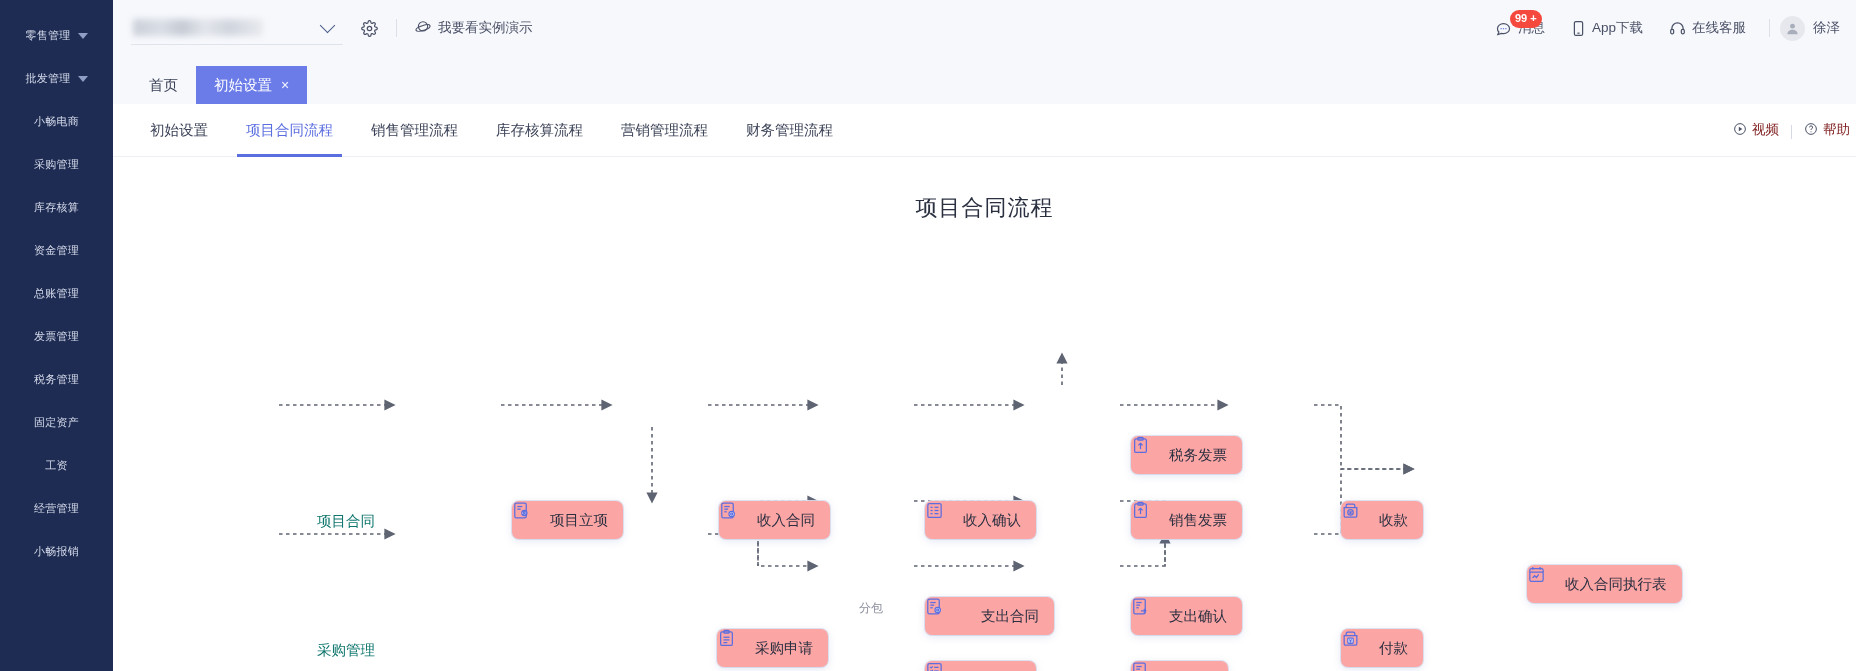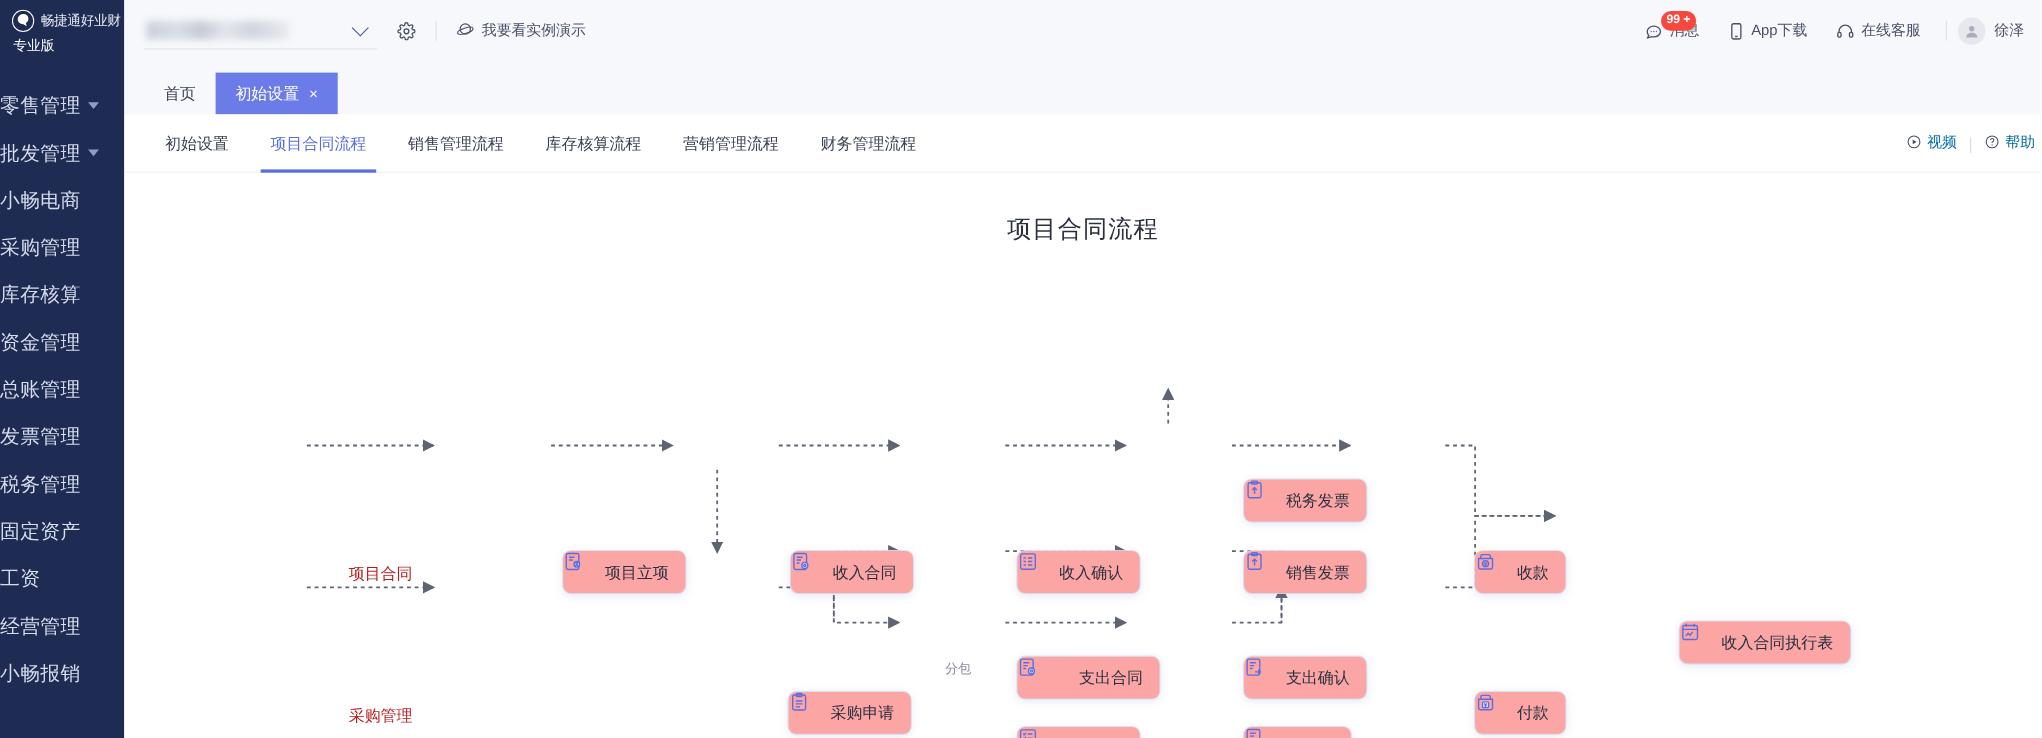--- a/index.html
+++ b/index.html
@@ -22,22 +22,22 @@
   }
   .logo-mark svg { display:block; }
   .brand-name {
     color: #e8ebf5; font-size: 12.5px; letter-spacing: -0.4px; white-space: nowrap;
     overflow: hidden; text-overflow: clip; max-width: 74px;
   }
   .brand-sub { color: #ffffff; font-size: 12.5px; margin-top: 3px; padding-left: 2px; }
 
   .menu { margin-top: 14px; }
   .menu-item {
-    height: 43px; display: flex; align-items: center; justify-content: flex-start;
-    color: #d6dcec; font-size: 18px; cursor: pointer; position: relative;
+    height: 43px; display: flex; align-items: center; justify-content: center;
+    color: #d6dcec; font-size: 11px; cursor: pointer; position: relative;
     letter-spacing: 0.3px;
   }
   .menu-item .caret {
     margin-left: 7px; width: 0; height: 0;
     border-left: 5px solid transparent; border-right: 5px solid transparent;
     border-top: 6px solid #8f9ec4;
   }
   .menu-inner { display: flex; align-items: center; }
 
   
@@ -107,21 +107,21 @@
     font-size: 14.5px; color: #3b4257; cursor: pointer; padding: 0 19px;
     height: 53px; display: flex; align-items: center; position: relative;
   }
   .subtab.active { color: #5b6ee0; }
   .subtab.active::after {
     content: ""; position: absolute; left: 10px; right: 10px; bottom: 0;
     height: 2.5px; background: #5b6ee0;
   }
   .subtabs-right {
     margin-left: auto; display: flex; align-items: flex-end; gap: 6px; padding-right: 6px;
-    font-size: 13.5px; color: #0369a1;
+    font-size: 13.5px; color: #7f1d1d;
   }
   .st-link { display: flex; align-items: center; gap: 5px; cursor: pointer; }
   .st-div { width: 1px; height: 14px; background: #d7dae2; margin: 0 6px; }
 
   
   .diagram-wrap { flex: 1; position: relative; overflow: hidden; }
   .diagram-title {
     position: absolute; left: 0; right: 0; top: 36px; text-align: center;
     font-size: 22px; color: #2b3040; letter-spacing: 1px;
   }
@@ -129,45 +129,32 @@
   .canvas svg { position: absolute; left: 0; top: 0; }
 
   .node {
     position: absolute; height: 38px; background: #fca5a5; border-radius: 7px;
     box-shadow: 0 2px 9px rgba(96,110,190,.17), 0 0 0 1px rgba(226,229,240,.9);
     display: flex; align-items: center; gap: 8px; padding: 0 15px 0 11px;
     font-size: 14.5px; color: #2b3040; cursor: pointer; white-space: nowrap;
   }
   .node .ic { width: 19px; height: 19px; flex: 0 0 19px; display:flex; }
   .row-label {
-    position: absolute; font-size: 14.5px; color: #b91c1c; white-space: nowrap;
+    position: absolute; font-size: 14.5px; color: #0f766e; white-space: nowrap;
   }
   .edge-label {
     position: absolute; font-size: 12px; color: #8b8f9c; white-space: nowrap;
   }
 </style>
 </head>
 <body>
 
 <div class="app">
 
   <aside class="sidebar">
-    <div class="brand">
-      <div class="brand-row">
-        <span class="logo-mark">
-          <svg width="22" height="22" viewBox="0 0 24 24">
-            <circle cx="12" cy="12" r="11" fill="#fff"></circle>
-            <path d="M12 2a10 10 0 1 0 0 20 10 10 0 0 0 0-20zm0 3.2c3.1 0 5.3 2 5.3 4.6 0 2-1.1 3.4-2.6 4.3l.9 3.1-3.3-2c-.1 0-.2 0-.3 0-3.1 0-5.3-2-5.3-4.6S8.9 5.2 12 5.2z" fill="#1e2b52"></path>
-            <circle cx="12" cy="9.9" r="2.3" fill="#fff"></circle>
-          </svg>
-        </span>
-        <span class="brand-name">畅捷通好业财</span>
-      </div>
-      <div class="brand-sub">专业版</div>
-    </div>
     <nav class="menu" id="menu">
         <div class="menu-item">
           <span class="menu-inner">
             <span>零售管理</span>
             <span class="caret"></span>
           </span>
         </div>
         <div class="menu-item">
           <span class="menu-inner">
             <span>批发管理</span>

